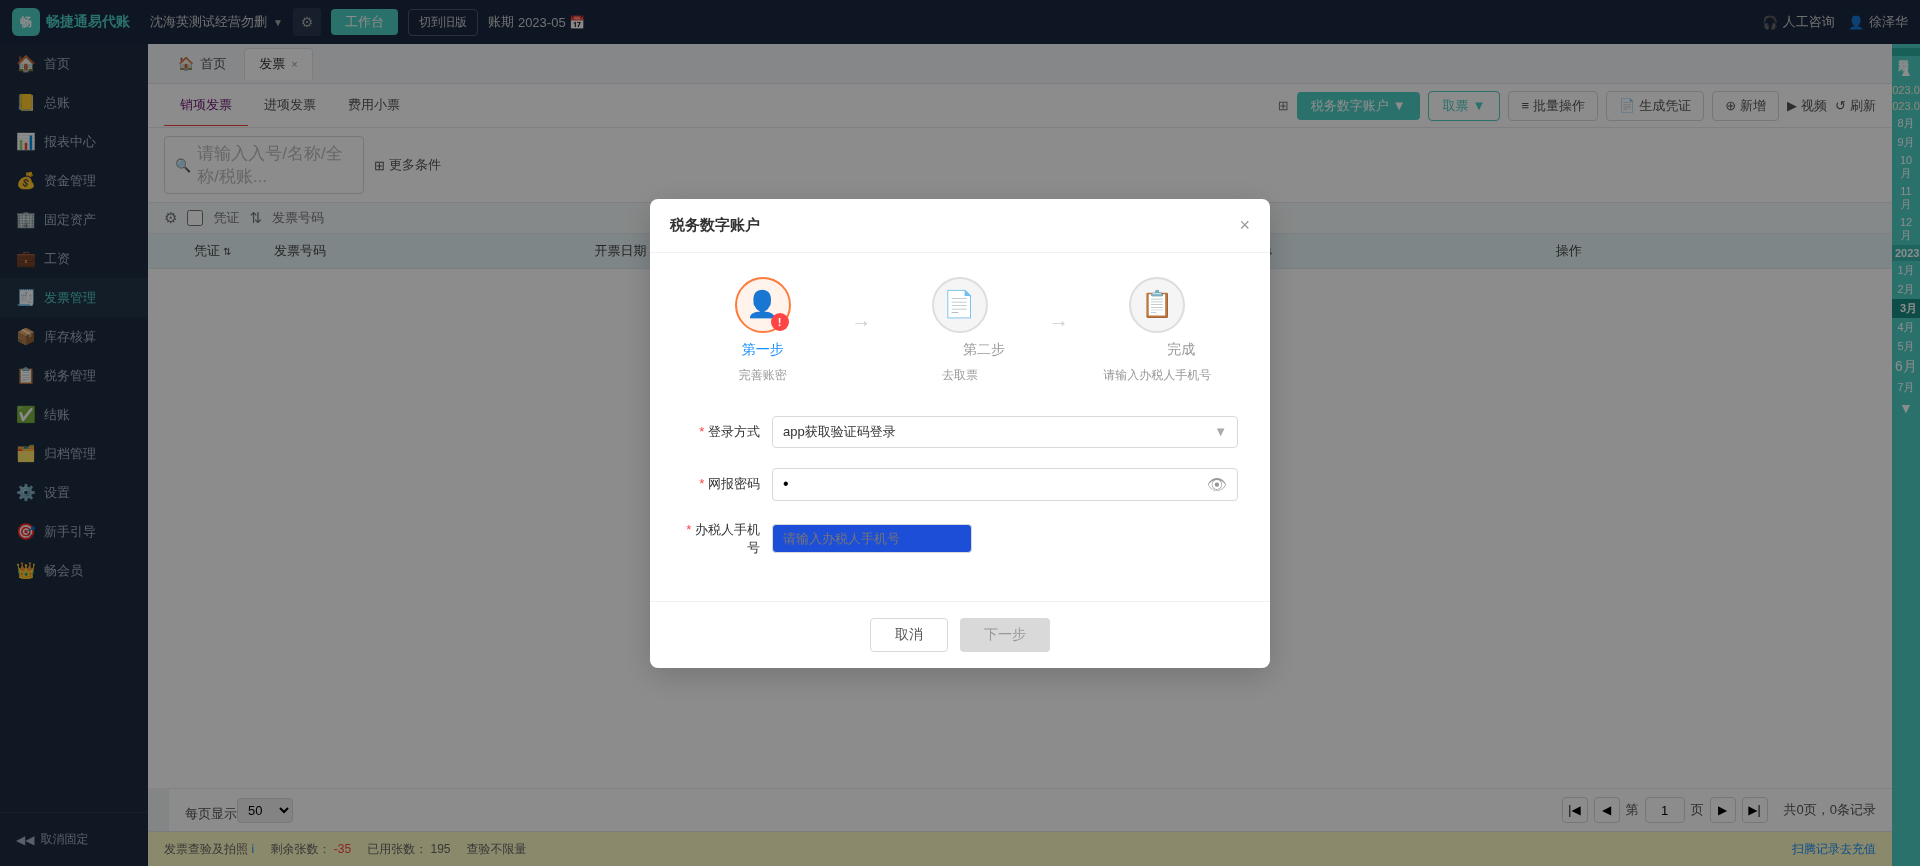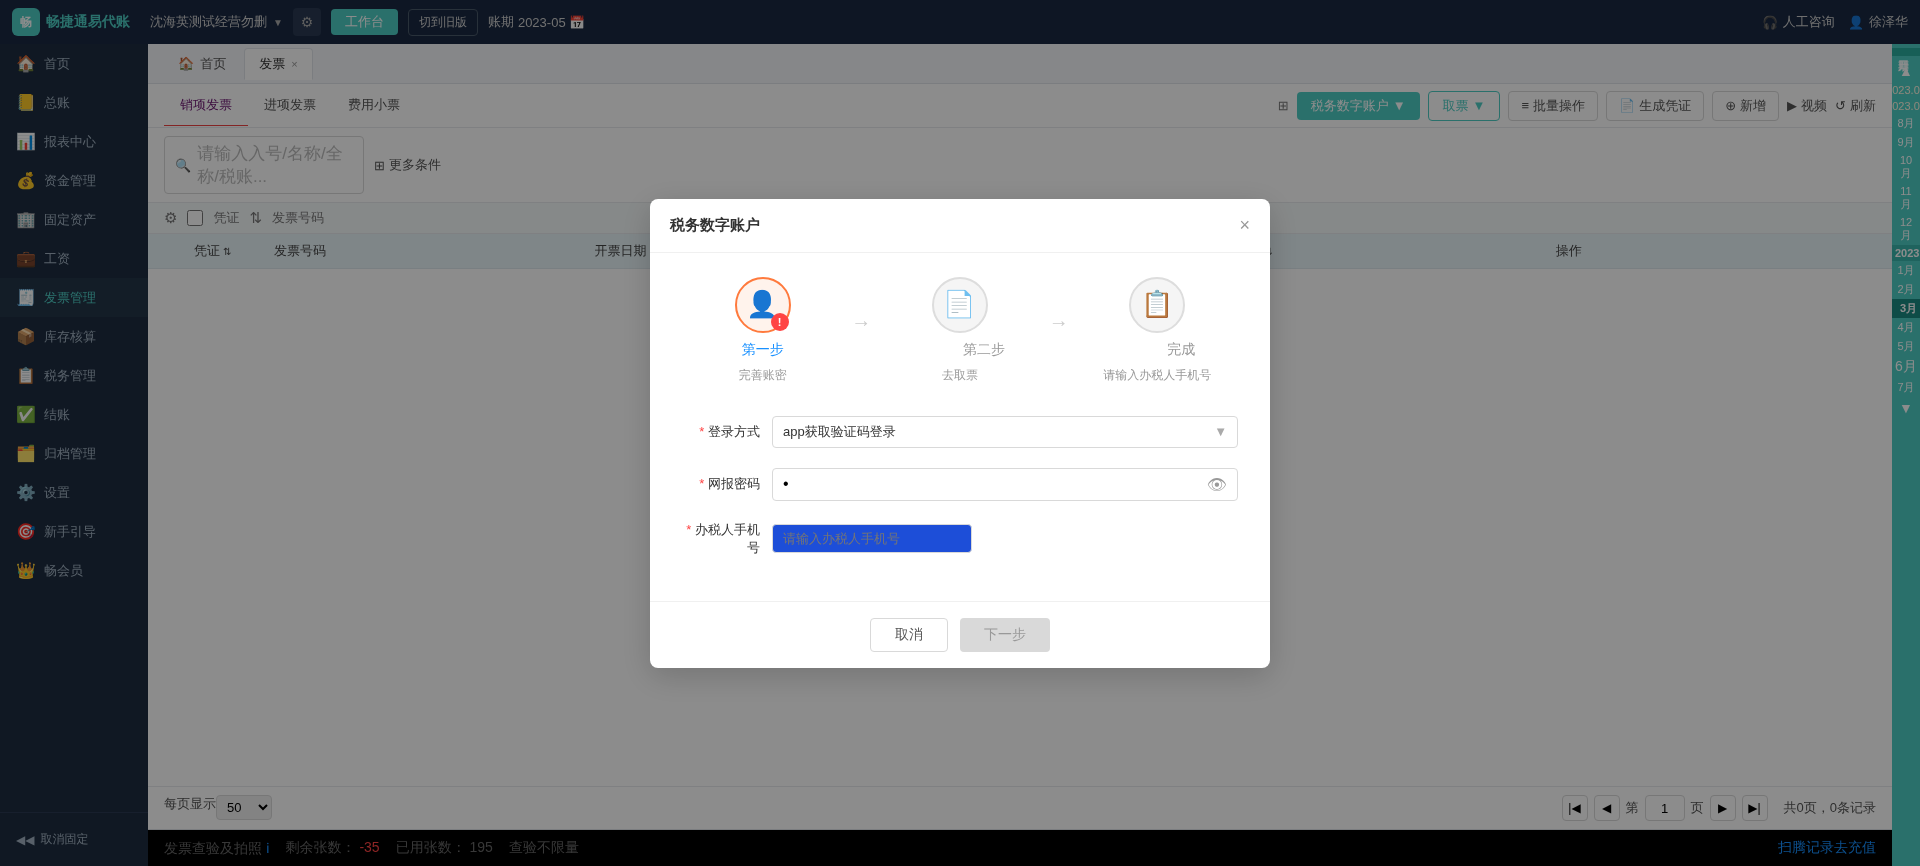--- a/index.html
+++ b/index.html
@@ -56,27 +56,27 @@
     .filter-btn { color: #555; background: none; border: none; cursor: pointer; font-size: 13px; display: flex; align-items: center; gap: 4px; }
 
     
     .table-area { flex: 1; overflow: auto; background: white; }
     .table-toolbar { display: flex; align-items: center; background: #f5f9fa; border-bottom: 1px solid #e8eaed; padding: 6px 16px; gap: 10px; }
     .table-toolbar-icon { color: #777; cursor: pointer; font-size: 15px; }
     .table-header { display: flex; background: #e8f4f8; padding: 8px 16px; font-size: 13px; color: #444; font-weight: 500; border-bottom: 1px solid #dde8ed; }
     .table-header .col { flex: 1; display: flex; align-items: center; gap: 3px; }
 
     
-    .bottom-bar { display: flex; align-items: flex-start; background: white; border-top: 1px solid #e8eaed; padding: 8px 16px; font-size: 13px; color: #555; flex-shrink: 0; }
+    .bottom-bar { display: flex; align-items: flex-end; background: white; border-top: 1px solid #e8eaed; padding: 8px 16px; font-size: 13px; color: #555; flex-shrink: 0; margin-left: 21px; }
     .pagination { margin-left: auto; display: flex; align-items: center; gap: 6px; }
     .page-btn { width: 26px; height: 26px; border: 1px solid #d9d9d9; border-radius: 4px; background: white; cursor: pointer; display: flex; align-items: center; justify-content: center; font-size: 12px; }
     .page-input { width: 40px; height: 26px; border: 1px solid #d9d9d9; border-radius: 4px; text-align: center; font-size: 13px; }
 
     
-    .footer-bar { display: flex; align-items: center; background: #000000; padding: 8px 16px; font-size: 14px; color: #666; border-top: 1px solid #e0e4ea; flex-shrink: 0; gap: 16px; }
+    .footer-bar { display: flex; align-items: center; background: #fef9c3; padding: 8px 16px; font-size: 12px; color: #666; border-top: 1px solid #e0e4ea; flex-shrink: 0; gap: 16px; }
     .footer-link { color: #1890ff; cursor: pointer; }
     .panel-arrow { color: white; font-size: 14px; cursor: pointer; padding: 3px; }
 
     
     .overlay { position: fixed; top: 0; left: 0; right: 0; bottom: 0; background: rgba(0,0,0,0.45); z-index: 100; display: flex; align-items: center; justify-content: center; }
 
     
     .modal { background: white; border-radius: 8px; width: 620px; box-shadow: 0 8px 32px rgba(0,0,0,0.18); overflow: hidden; }
     .modal-header { display: flex; align-items: center; justify-content: space-between; padding: 16px 20px; border-bottom: 1px solid #f0f0f0; }
     .modal-title { font-size: 15px; font-weight: 600; color: #333; }

